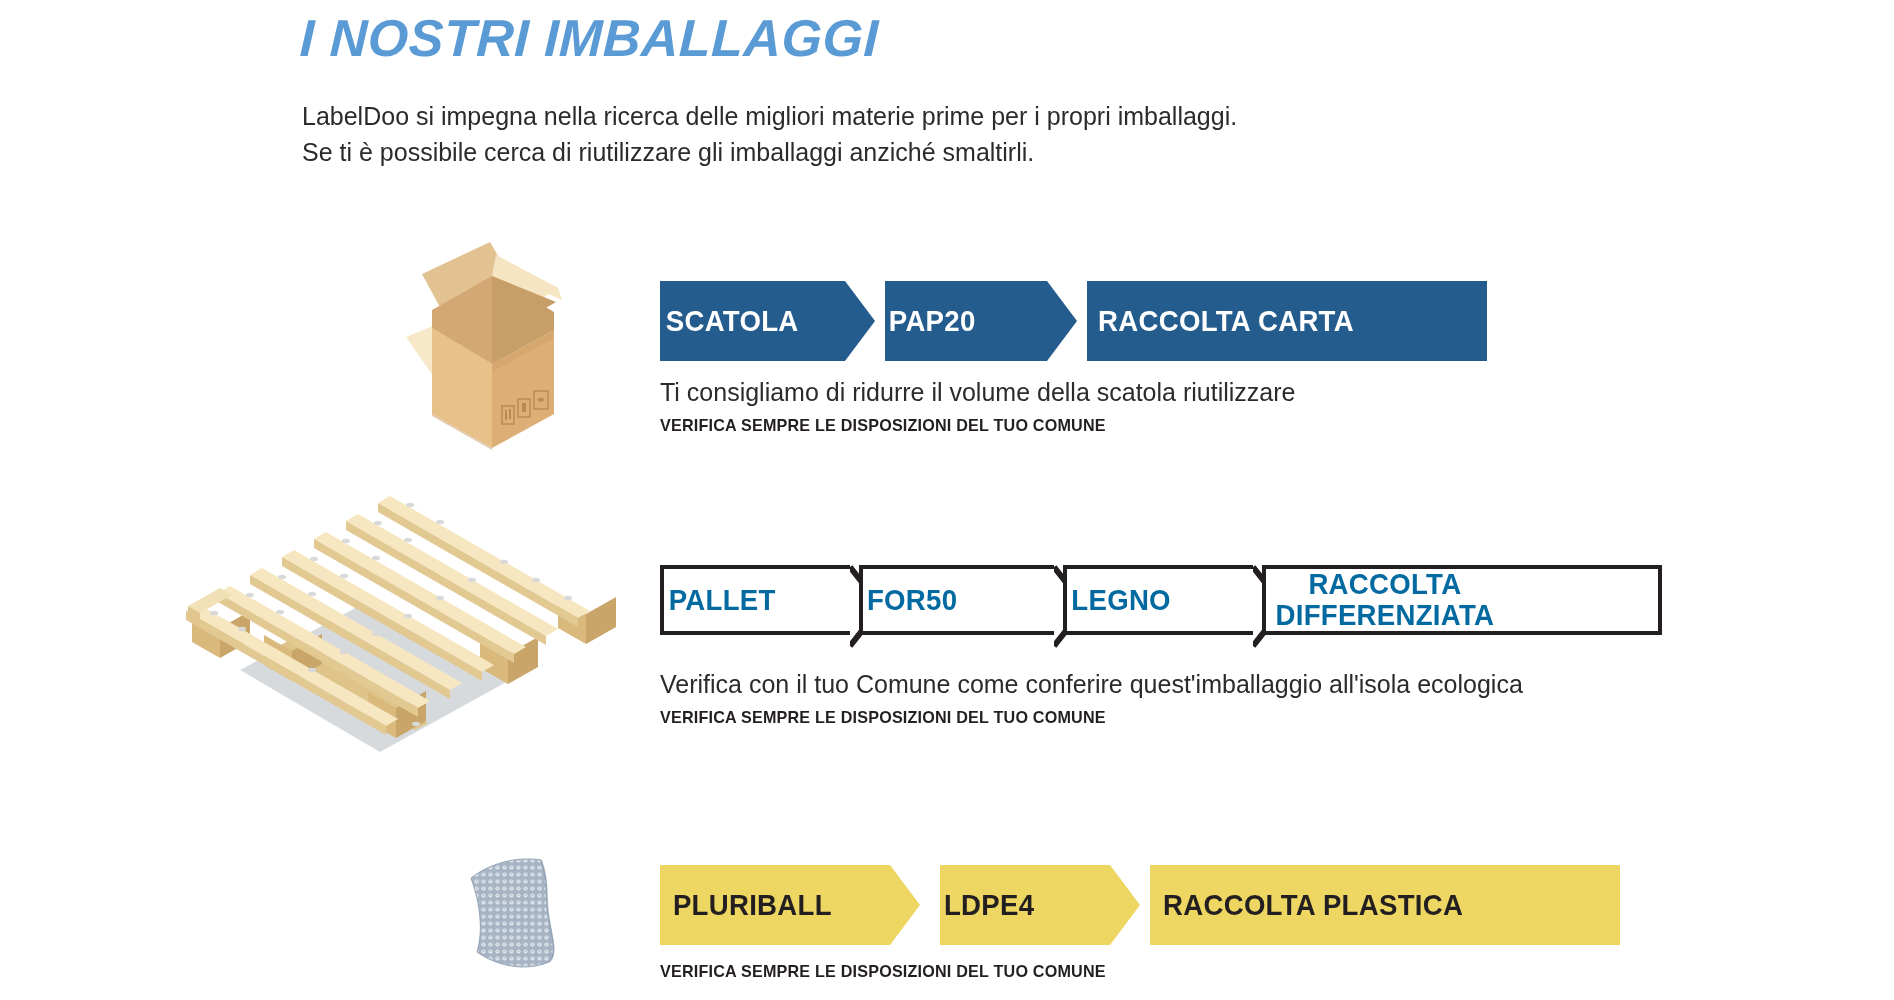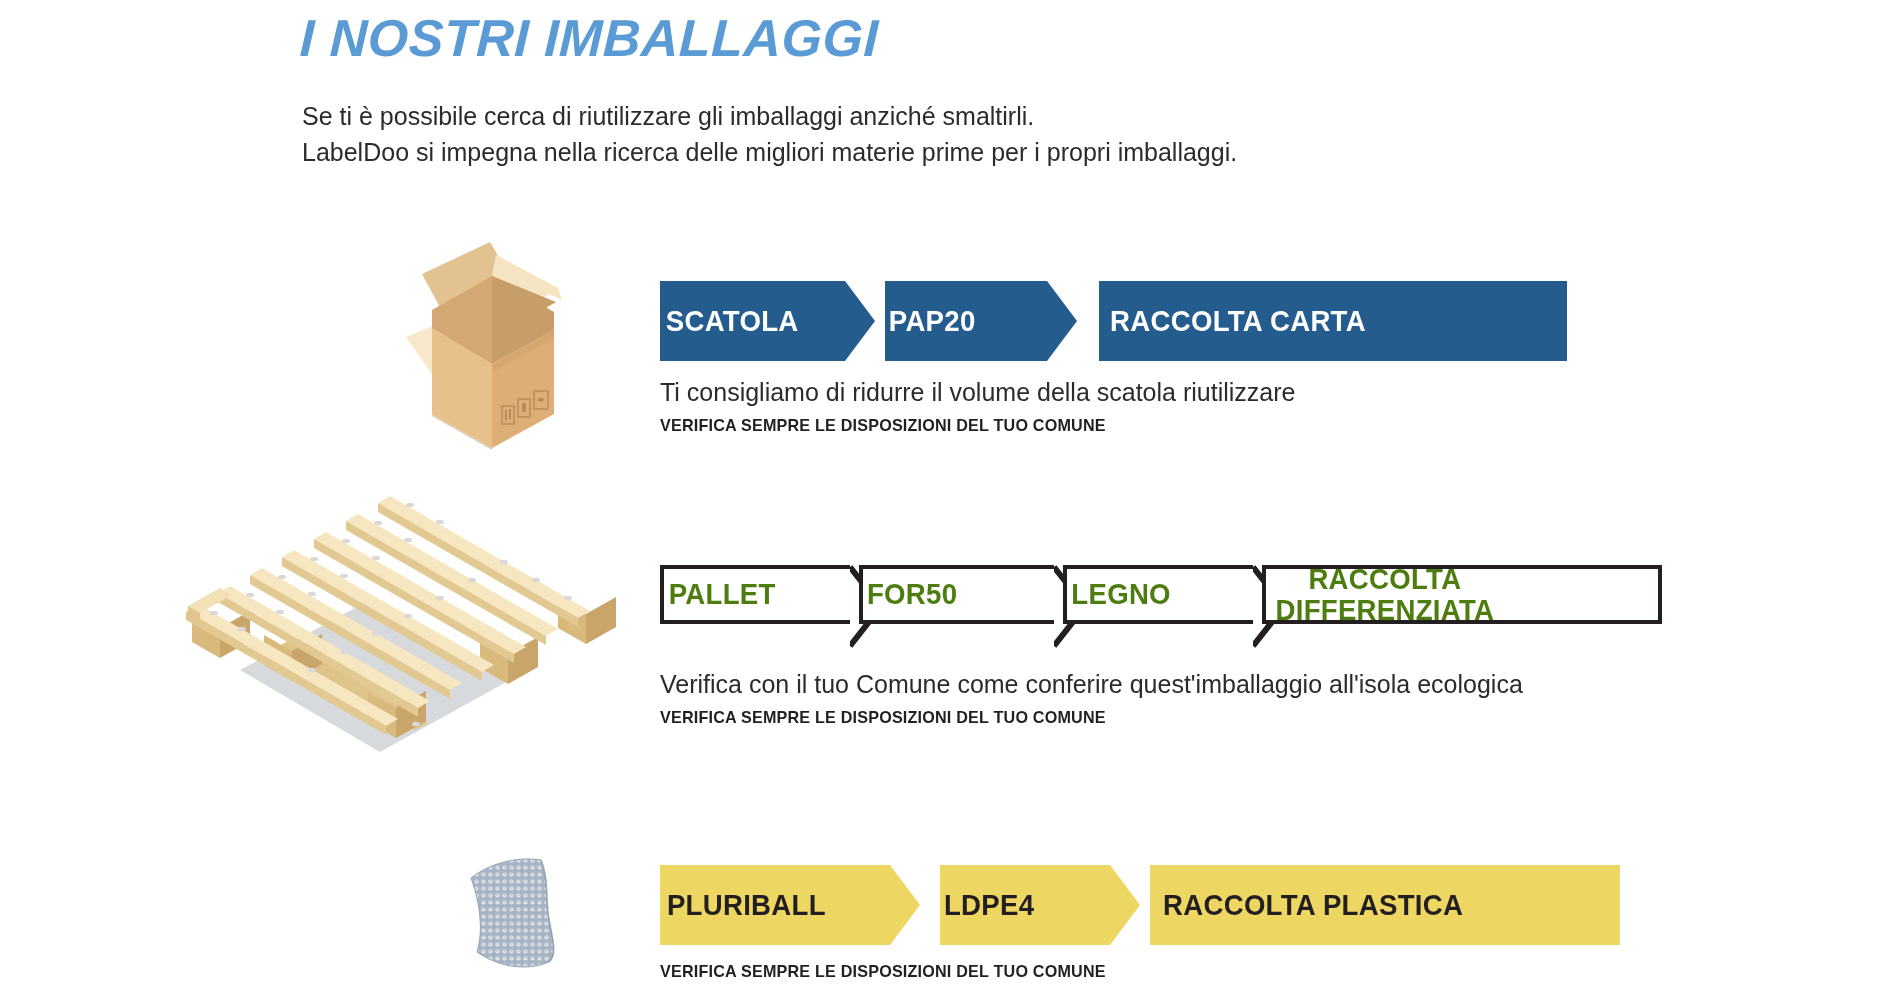--- a/index.html
+++ b/index.html
@@ -80,36 +80,36 @@
   }
   .filled .seg.first { clip-path: polygon(0 0, calc(100% - 30px) 0, 100% 50%, calc(100% - 30px) 100%, 0 100%); }
   .filled .seg.last  { margin-right: 0; clip-path: none; }
 
   
   #banner-scatola { left: 660px; top: 61px; }
   #banner-scatola .seg { background: #255C8E; color: #ffffff; }
   #banner-scatola .seg-label { font-size: 30px; }
   #banner-scatola .s0 { width: 215px; padding-right: 22px; }
   #banner-scatola .s1 { width: 192px; padding-right: 22px; }
-  #banner-scatola .s2 { width: 468px; margin-left: 12px; }
+  #banner-scatola .s2 { width: 400px; }
 
   
   #banner-pluriball { left: 660px; top: 35px; }
   #banner-pluriball .seg { background: #EDD662; color: #231f20; }
   #banner-pluriball .seg-label { font-size: 30px; }
-  #banner-pluriball .s0 { width: 260px; padding-right: 22px; }
+  #banner-pluriball .s0 { width: 260px; padding-right: 22px; padding-left: 6px; }
   #banner-pluriball .s1 { width: 200px; padding-right: 22px; margin-left: 10px; }
   #banner-pluriball .s2 { width: 470px; }
 
   
   #banner-pallet { left: 660px; top: 85px; height: 83px; }
   #banner-pallet .seg {
-    height: 59px;
+    height: 70px;
     background: #ffffff;
-    color: #4d7c0f;
+    color: #0369a1;
     margin-right: 9px;
     border: 4px solid #231f20;
     border-right: none;
     position: relative;
   }
   #banner-pallet .seg-label { font-size: 30px; }
   #banner-pallet .arrow-edge {
     position: absolute;
     right: -34px;
     top: -4px;
@@ -147,22 +147,22 @@
   #note-pallet { left: 660px; top: 228px; }
 
   #note-pluriball { left: 660px; top: 132px; }
 </style>
 </head>
 <body>
 
 <div id="page-title">I NOSTRI IMBALLAGGI</div>
 
 <div id="intro">
+  <div>LabelDoo si impegna nella ricerca delle migliori materie prime per i propri imballaggi.</div>
   <div>Se ti è possibile cerca di riutilizzare gli imballaggi anziché smaltirli.</div>
-  <div>LabelDoo si impegna nella ricerca delle migliori materie prime per i propri imballaggi.</div>
 </div>
 
 <div class="row" id="row-scatola">
 
   <div class="illustration" style="left:400px; top:10px;">
     <svg width="200" height="220" viewBox="0 0 200 220" xmlns="http://www.w3.org/2000/svg">
 
       <polygon points="22,44 90,12 118,60 48,92" fill="#E3C291"></polygon>
 
       <polygon points="96,25 158,58 162,70 100,42" fill="#F6E5C3"></polygon>

